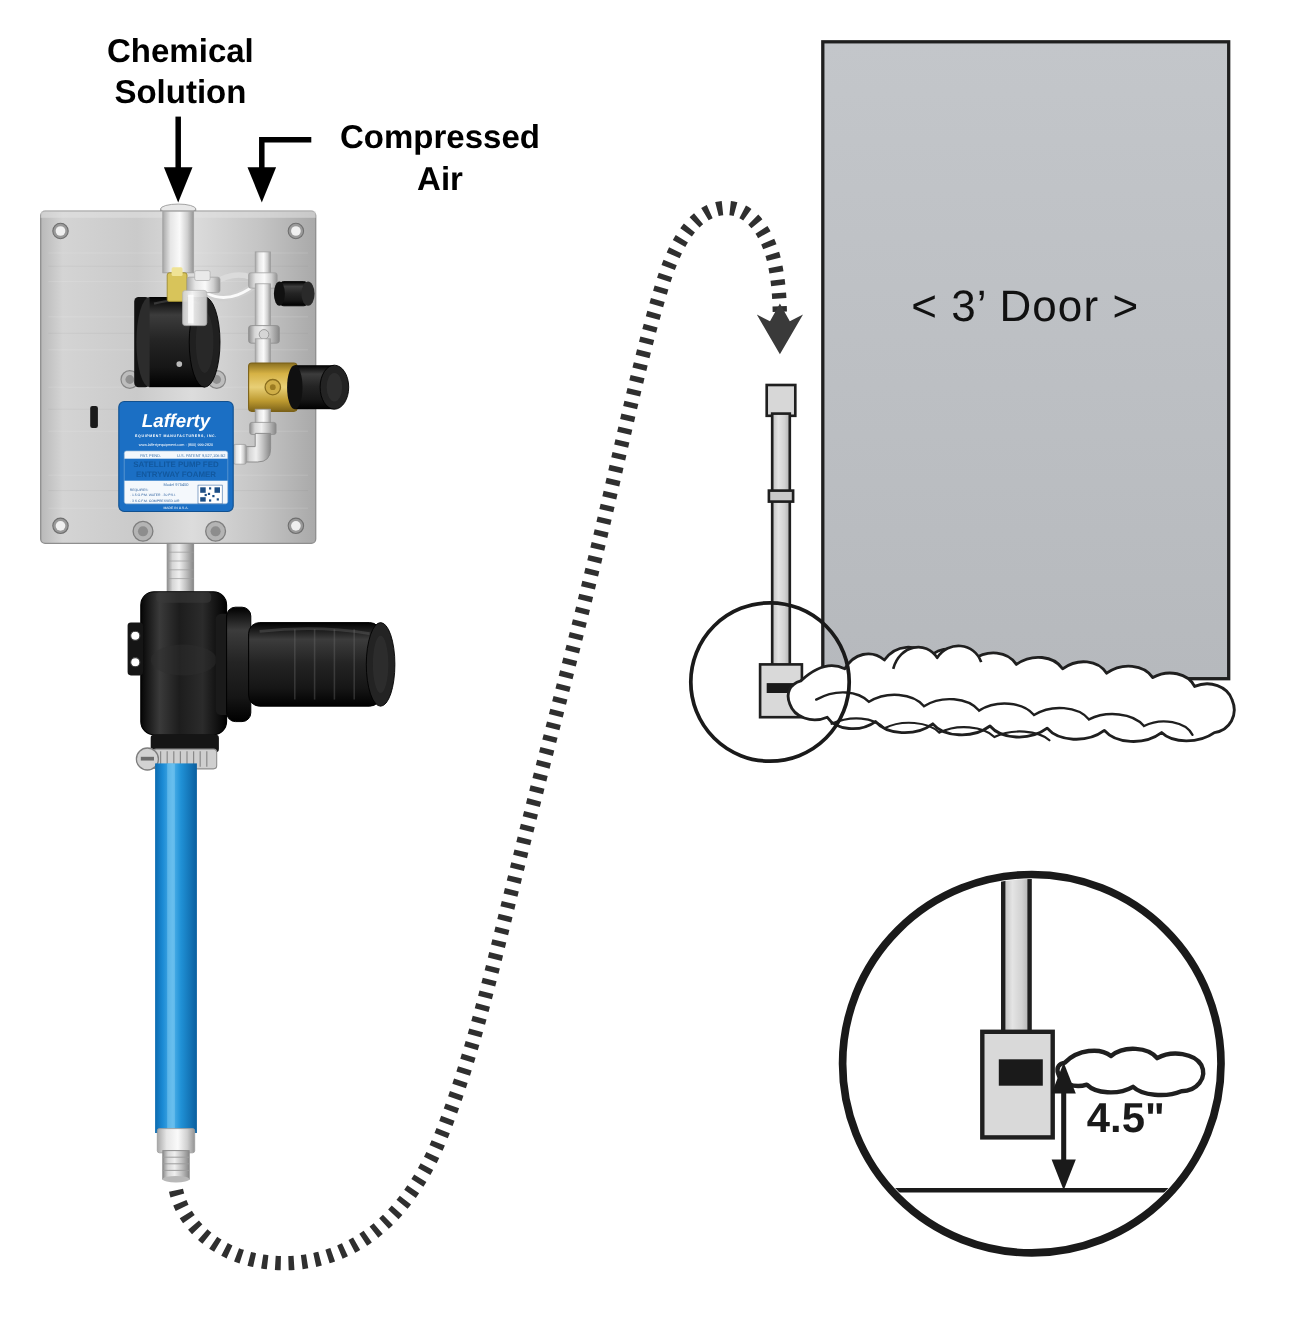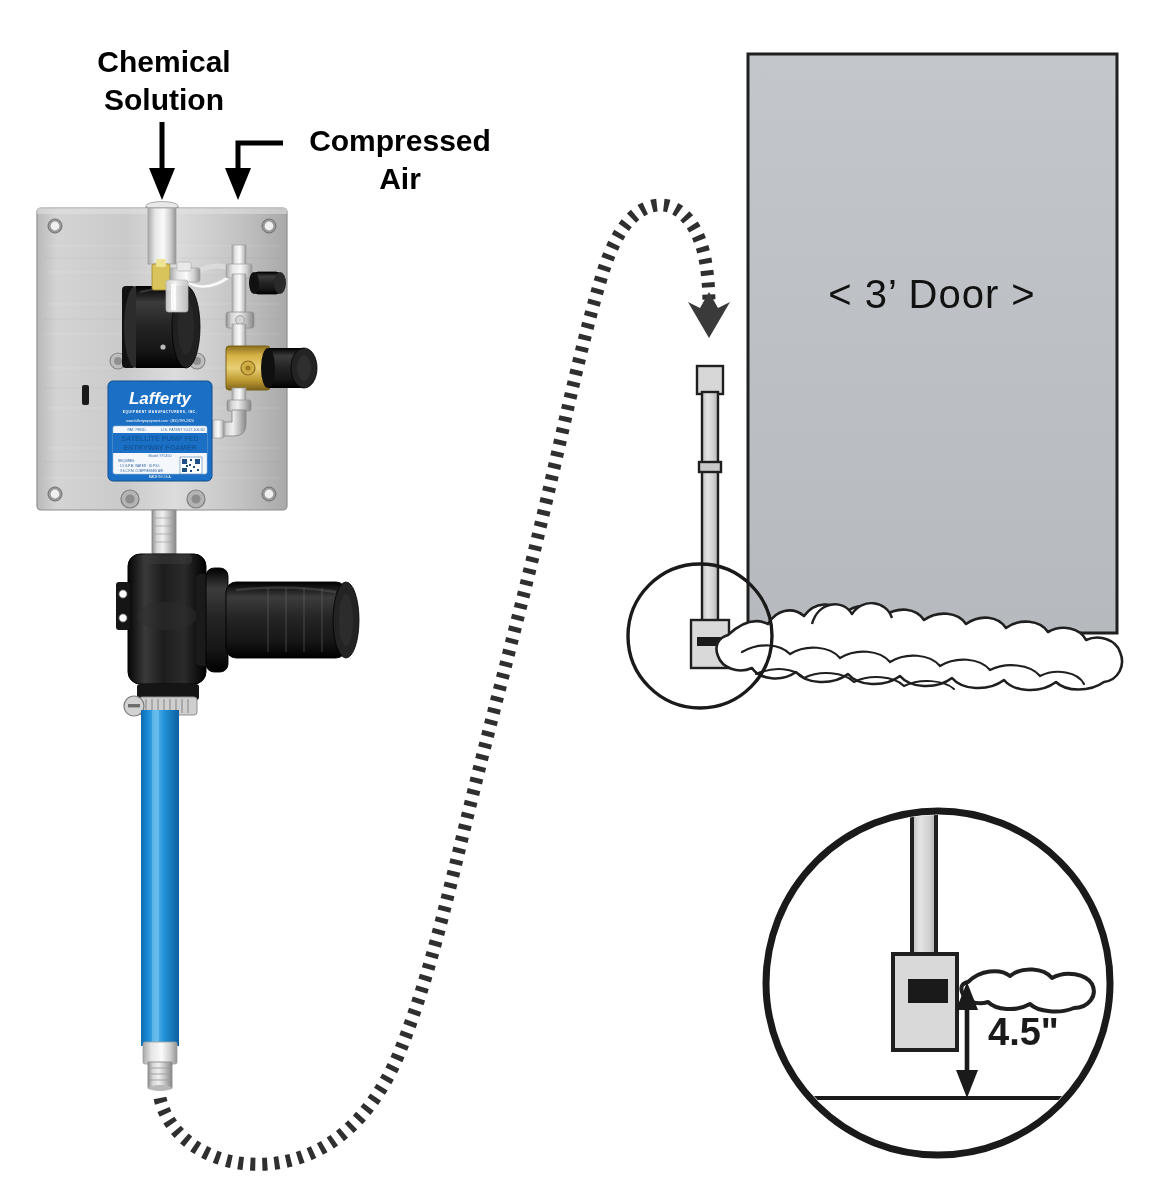--- a/index.html
+++ b/index.html
@@ -11,21 +11,21 @@
   body {
     width: 1174px;
     height: 1200px;
     position: relative;
     overflow: hidden;
     font-family: "Liberation Sans", sans-serif;
   }
   #diagram-root {
     position: absolute;
     left: 0;
-    top: 16px;
+    top: 0;
     width: 1174px;
     height: 884px;
   }
   svg.stage {
     position: absolute;
     left: 0;
     top: 0;
     width: 1174px;
     height: 1200px;
     display: block;

